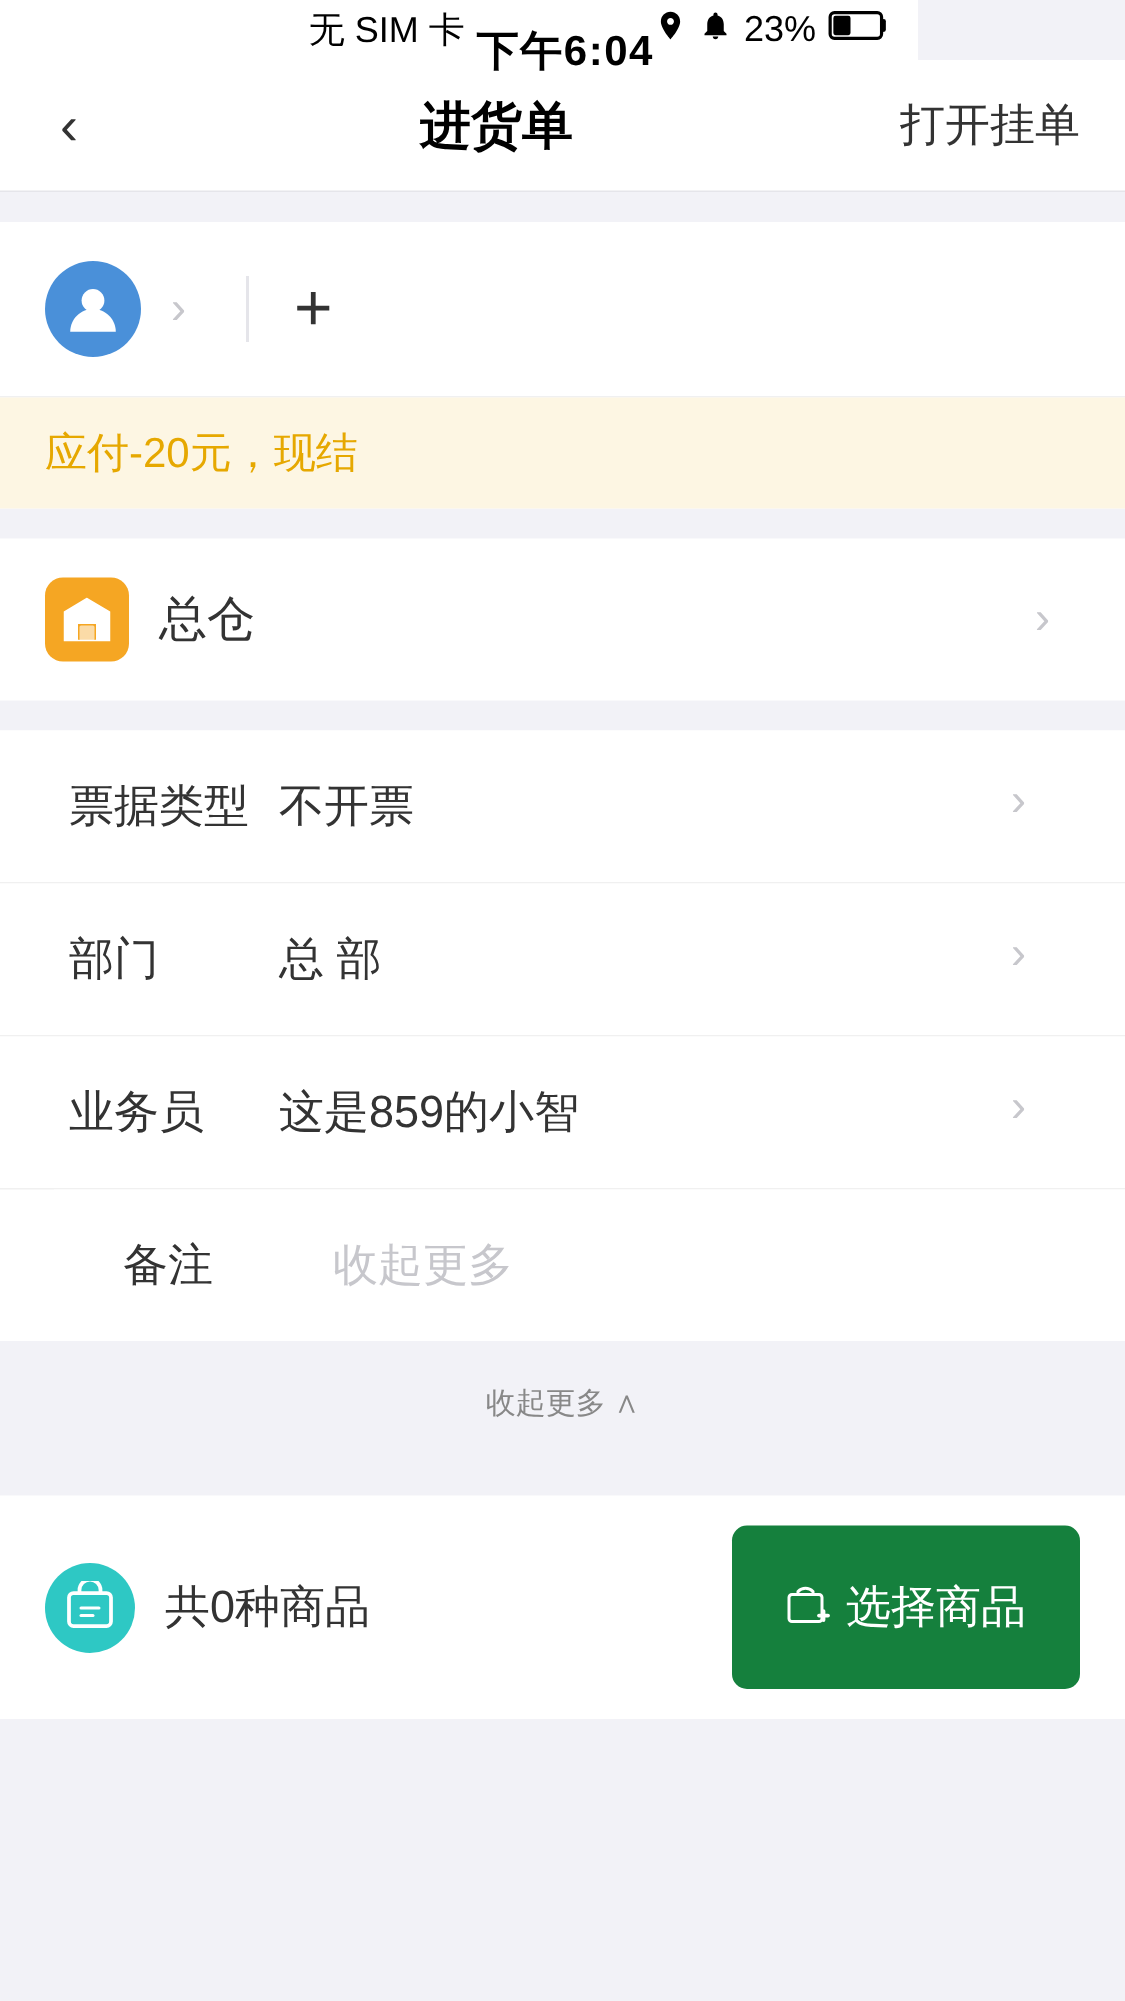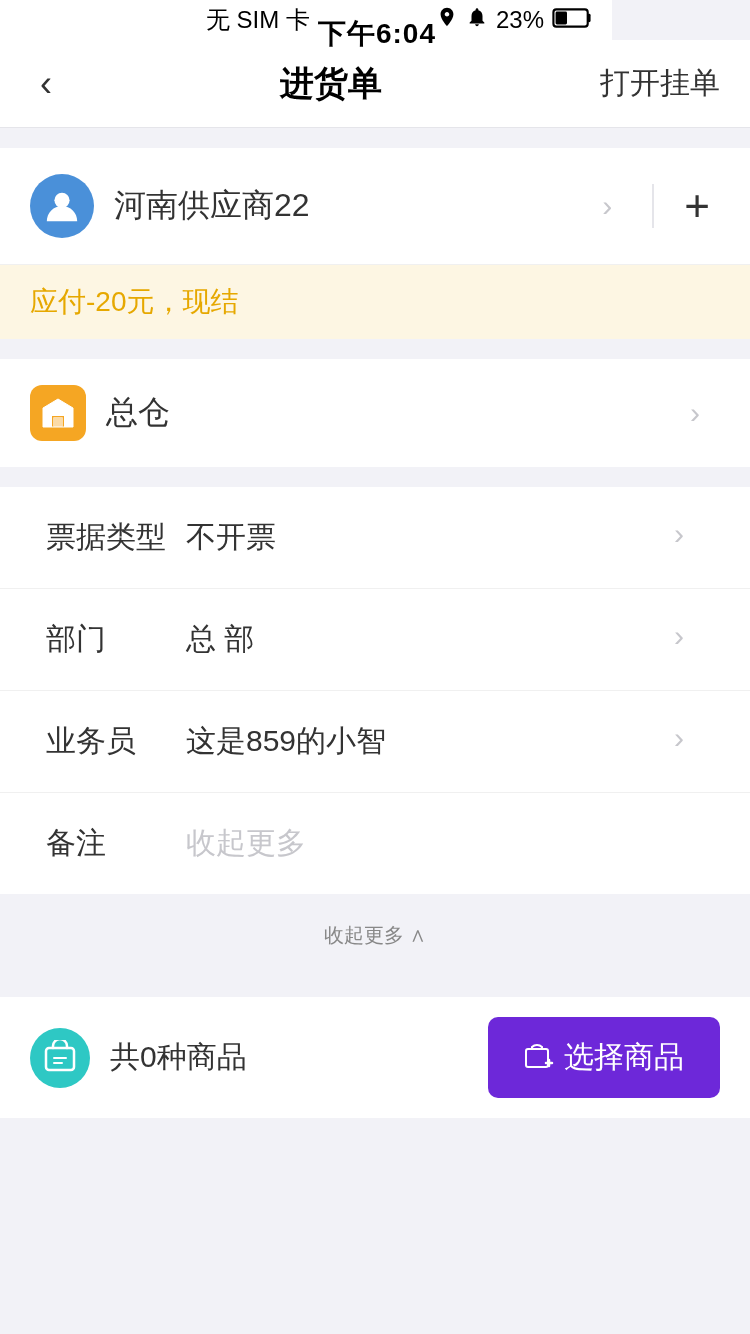--- a/index.html
+++ b/index.html
@@ -155,21 +155,21 @@
 
     
     .form-row {
       display: flex;
       align-items: flex-start;
       padding: 30px 46px;
       background: #fff;
       border-bottom: 1px solid #f0f0f0;
       min-height: 96px;
     }
-    .form-row:last-child { border-bottom: none; }
+    .form-row:last-child { border-bottom: none; margin-left: 36px; }
     .form-label {
       font-size: 30px;
       color: #333;
       width: 140px;
       flex-shrink: 0;
     }
     .form-value {
       flex: 1;
       font-size: 30px;
       color: #333;
@@ -209,24 +209,24 @@
       margin-right: 20px;
       flex-shrink: 0;
     }
     .product-count-icon svg { width: 36px; height: 36px; }
     .product-count-text {
       flex: 1;
       font-size: 30px;
       color: #333;
     }
     .select-product-btn {
-      background: #6d28d9;
+      background: #15803d;
       color: #fff;
       font-size: 30px;
-      padding: 20px 36px;
+      padding: 34px 36px;
       border-radius: 10px;
       cursor: pointer;
       display: flex;
       align-items: center;
       gap: 10px;
       border: none;
     }
     .select-product-btn svg { width: 30px; height: 30px; }
 
     
@@ -280,21 +280,20 @@
 </div>
 
 <div class="section">
   <div class="supplier-row">
     <div class="supplier-avatar">
       <svg viewBox="0 0 40 40" fill="white">
         <circle cx="20" cy="14" r="8" fill="white"></circle>
         <path d="M4 36c0-8.84 7.16-16 16-16s16 7.16 16 16" fill="white"></path>
       </svg>
     </div>
-    <span class="supplier-name">河南供应商22</span>
     <span class="chevron-right">›</span>
     <div class="supplier-divider"></div>
     <span class="add-btn">+</span>
   </div>
   <div class="notice-banner">
     <span>应付-20元，现结</span>
   </div>
 </div>
 
 <div class="section" style="margin-top:20px;">

